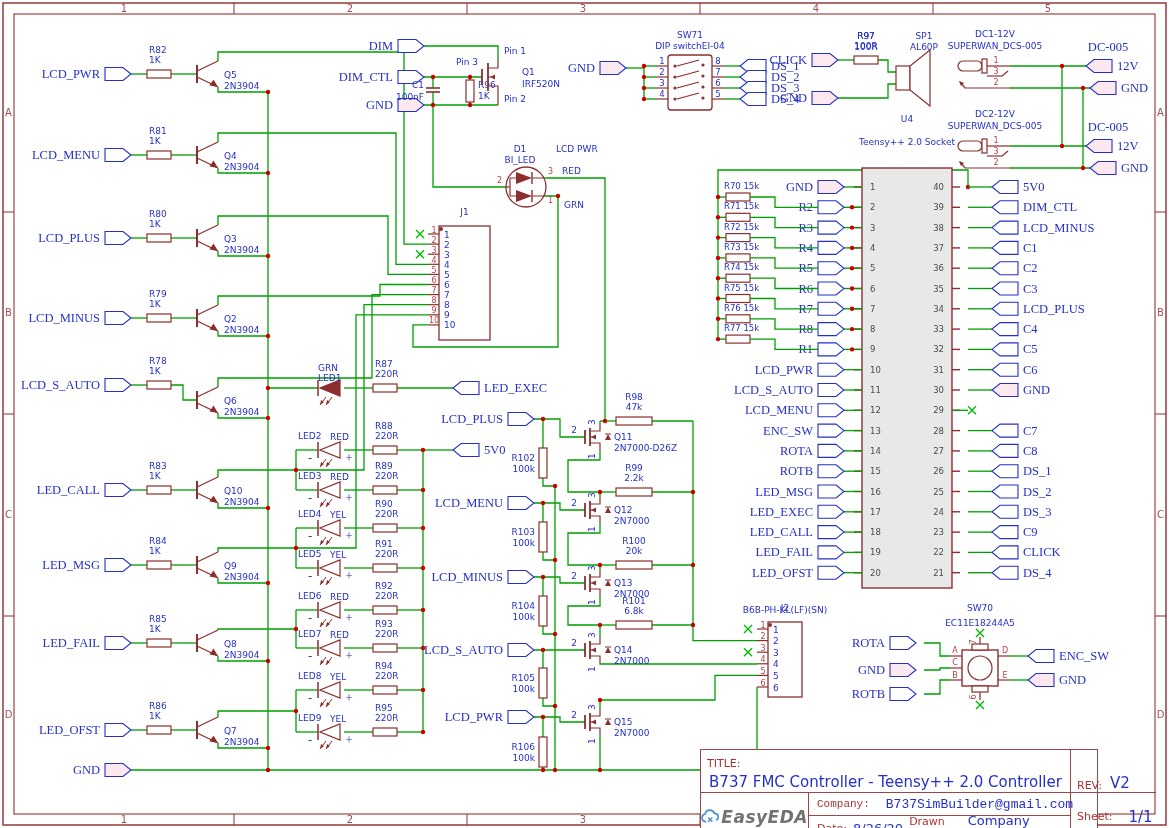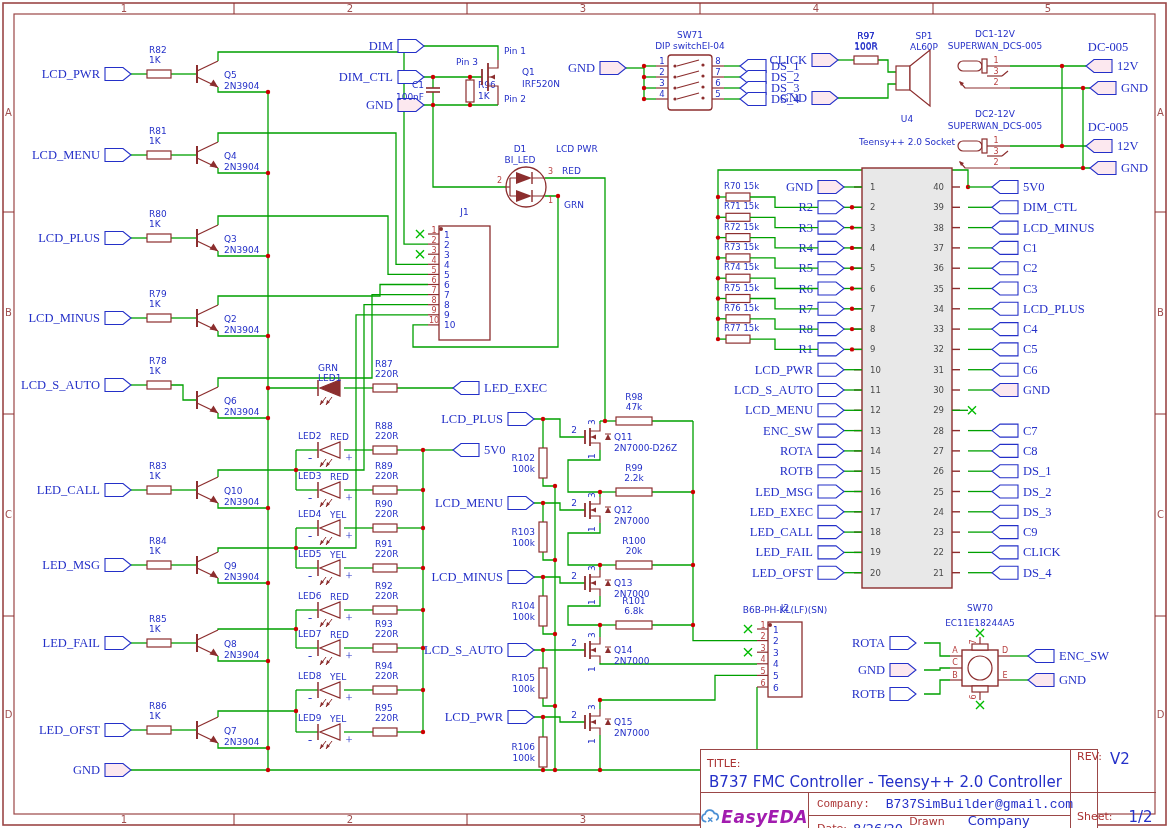--- a/index.html
+++ b/index.html
@@ -10,30 +10,30 @@
   .lbl{font:9px "DejaVu Sans",sans-serif;fill:#2430c8;}
   .lbl2{font:8.5px "DejaVu Sans",sans-serif;fill:#2430c8;}
   .redt{font:8px "DejaVu Sans",sans-serif;fill:#b84040;}
   .gray{font:8.5px "DejaVu Sans",sans-serif;fill:#4a4a4a;}
   .frm{font:10px "DejaVu Sans",sans-serif;fill:#a05050;}
   
   #titleblock{position:absolute;left:700px;top:749px;width:398px;height:90px;
       border:1.6px solid #9b4747;box-sizing:border-box;background:#fff;}
   #titleblock .cell{position:absolute;box-sizing:border-box;}
   .tb-title{left:0;top:0;width:370px;height:43px;border-right:1.4px solid #9b4747;border-bottom:1.4px solid #9b4747;padding:2px 6px;}
-  .tb-rev{left:370px;top:0;width:85px;height:43px;border-bottom:1.4px solid #9b4747;display:flex;align-items:flex-start;padding-left:6px;gap:8px;}
+  .tb-rev{left:370px;top:0;width:85px;height:43px;border-bottom:1.4px solid #9b4747;display:flex;align-items:flex-end;padding-left:6px;gap:8px;}
   .tb-logo{left:0;top:43px;width:108px;height:47px;border-right:1.4px solid #9b4747;display:flex;align-items:center;justify-content:center;}
   .tb-company{left:108px;top:43px;width:262px;height:23px;border-right:1.4px solid #9b4747;border-bottom:1.4px solid #9b4747;display:flex;align-items:center;padding-left:8px;gap:16px;font-family:Liberation Mono, monospace;}
   .tb-date{left:108px;top:66px;width:262px;height:24px;border-right:1.4px solid #9b4747;display:flex;align-items:center;padding-left:8px;gap:6px;}
   .tb-sheet{left:370px;top:43px;width:85px;height:47px;display:flex;align-items:center;padding-left:6px;gap:16px;}
   .tb-red{color:#a33;font-size:11px;}
   .tb-blue{color:#2430c8;font-size:13px;}
   .tb-big{color:#2430c8;font-size:15px;display:block;text-align:center;margin-top:2px;}
   .tb-rev .tb-blue,.tb-sheet .tb-blue{font-size:15px;}
-  .logo-text{color:#a21caf;font-size:17px;font-weight:bold;font-style:italic;letter-spacing:.5px;}
+  .logo-text{color:#737373;font-size:17px;font-weight:bold;font-style:italic;letter-spacing:.5px;}
 </style>
 </head>
 <body>
 
 <div id="canvas">
   <svg id="schem" width="1169" height="828" viewBox="0 0 1169 828">
       <g>
         <rect x="3" y="3" width="1163" height="822" fill="none" stroke="#9b4747" stroke-width="1.6"></rect>
         <rect x="14" y="14" width="1141" height="800" fill="none" stroke="#9b4747" stroke-width="1.2"></rect>
         <polyline points="234,3 234,14" fill="none" stroke="#8c2e2e" stroke-width="1"></polyline>
@@ -1385,16 +1385,16 @@
       <span class="tb-blue">B737SimBuilder@gmail.com</span>
     </div>
     <div class="cell tb-date">
       <span class="tb-red">Date:</span>
       <span class="tb-blue">8/26/20</span>
       <span class="tb-red" style="">Drawn By:</span>
       <span class="tb-blue">Company Dobler</span>
     </div>
     <div class="cell tb-sheet">
       <span class="tb-red">Sheet:</span>
-      <span class="tb-blue">1/2</span>
+      <span class="tb-blue">1/1</span>
     </div>
   </div>
 </div>
 
 </body></html>

